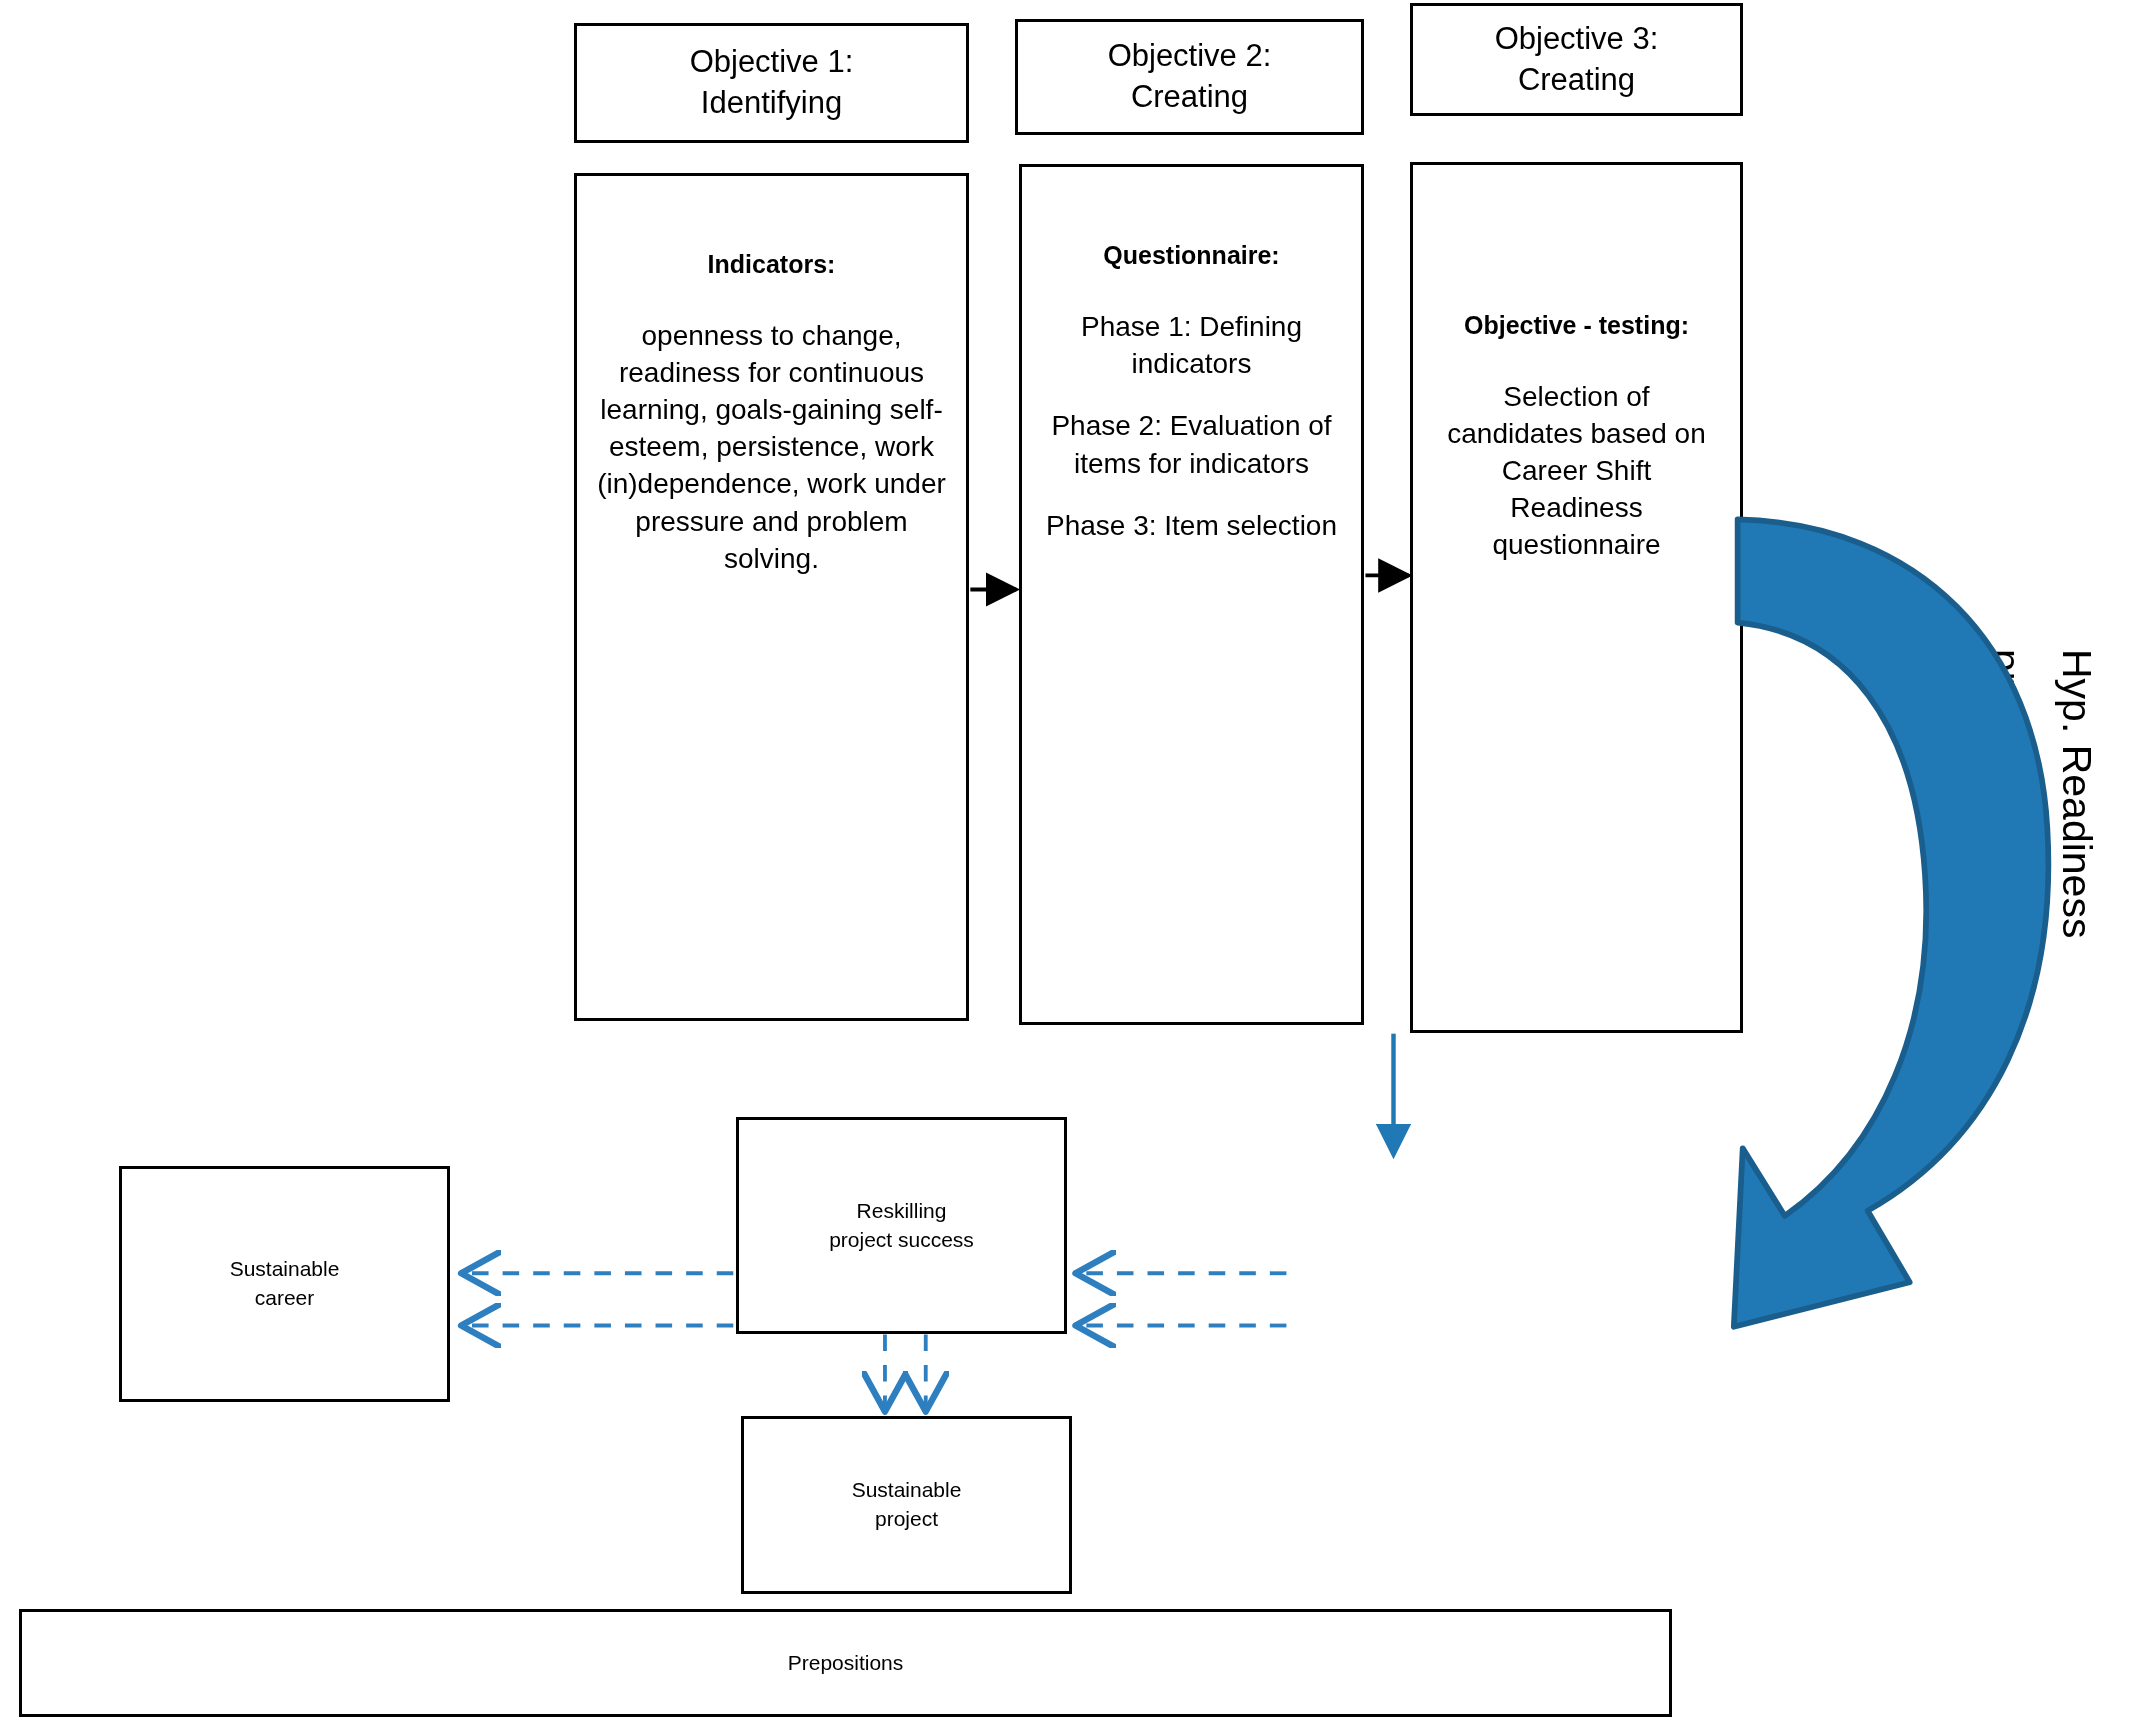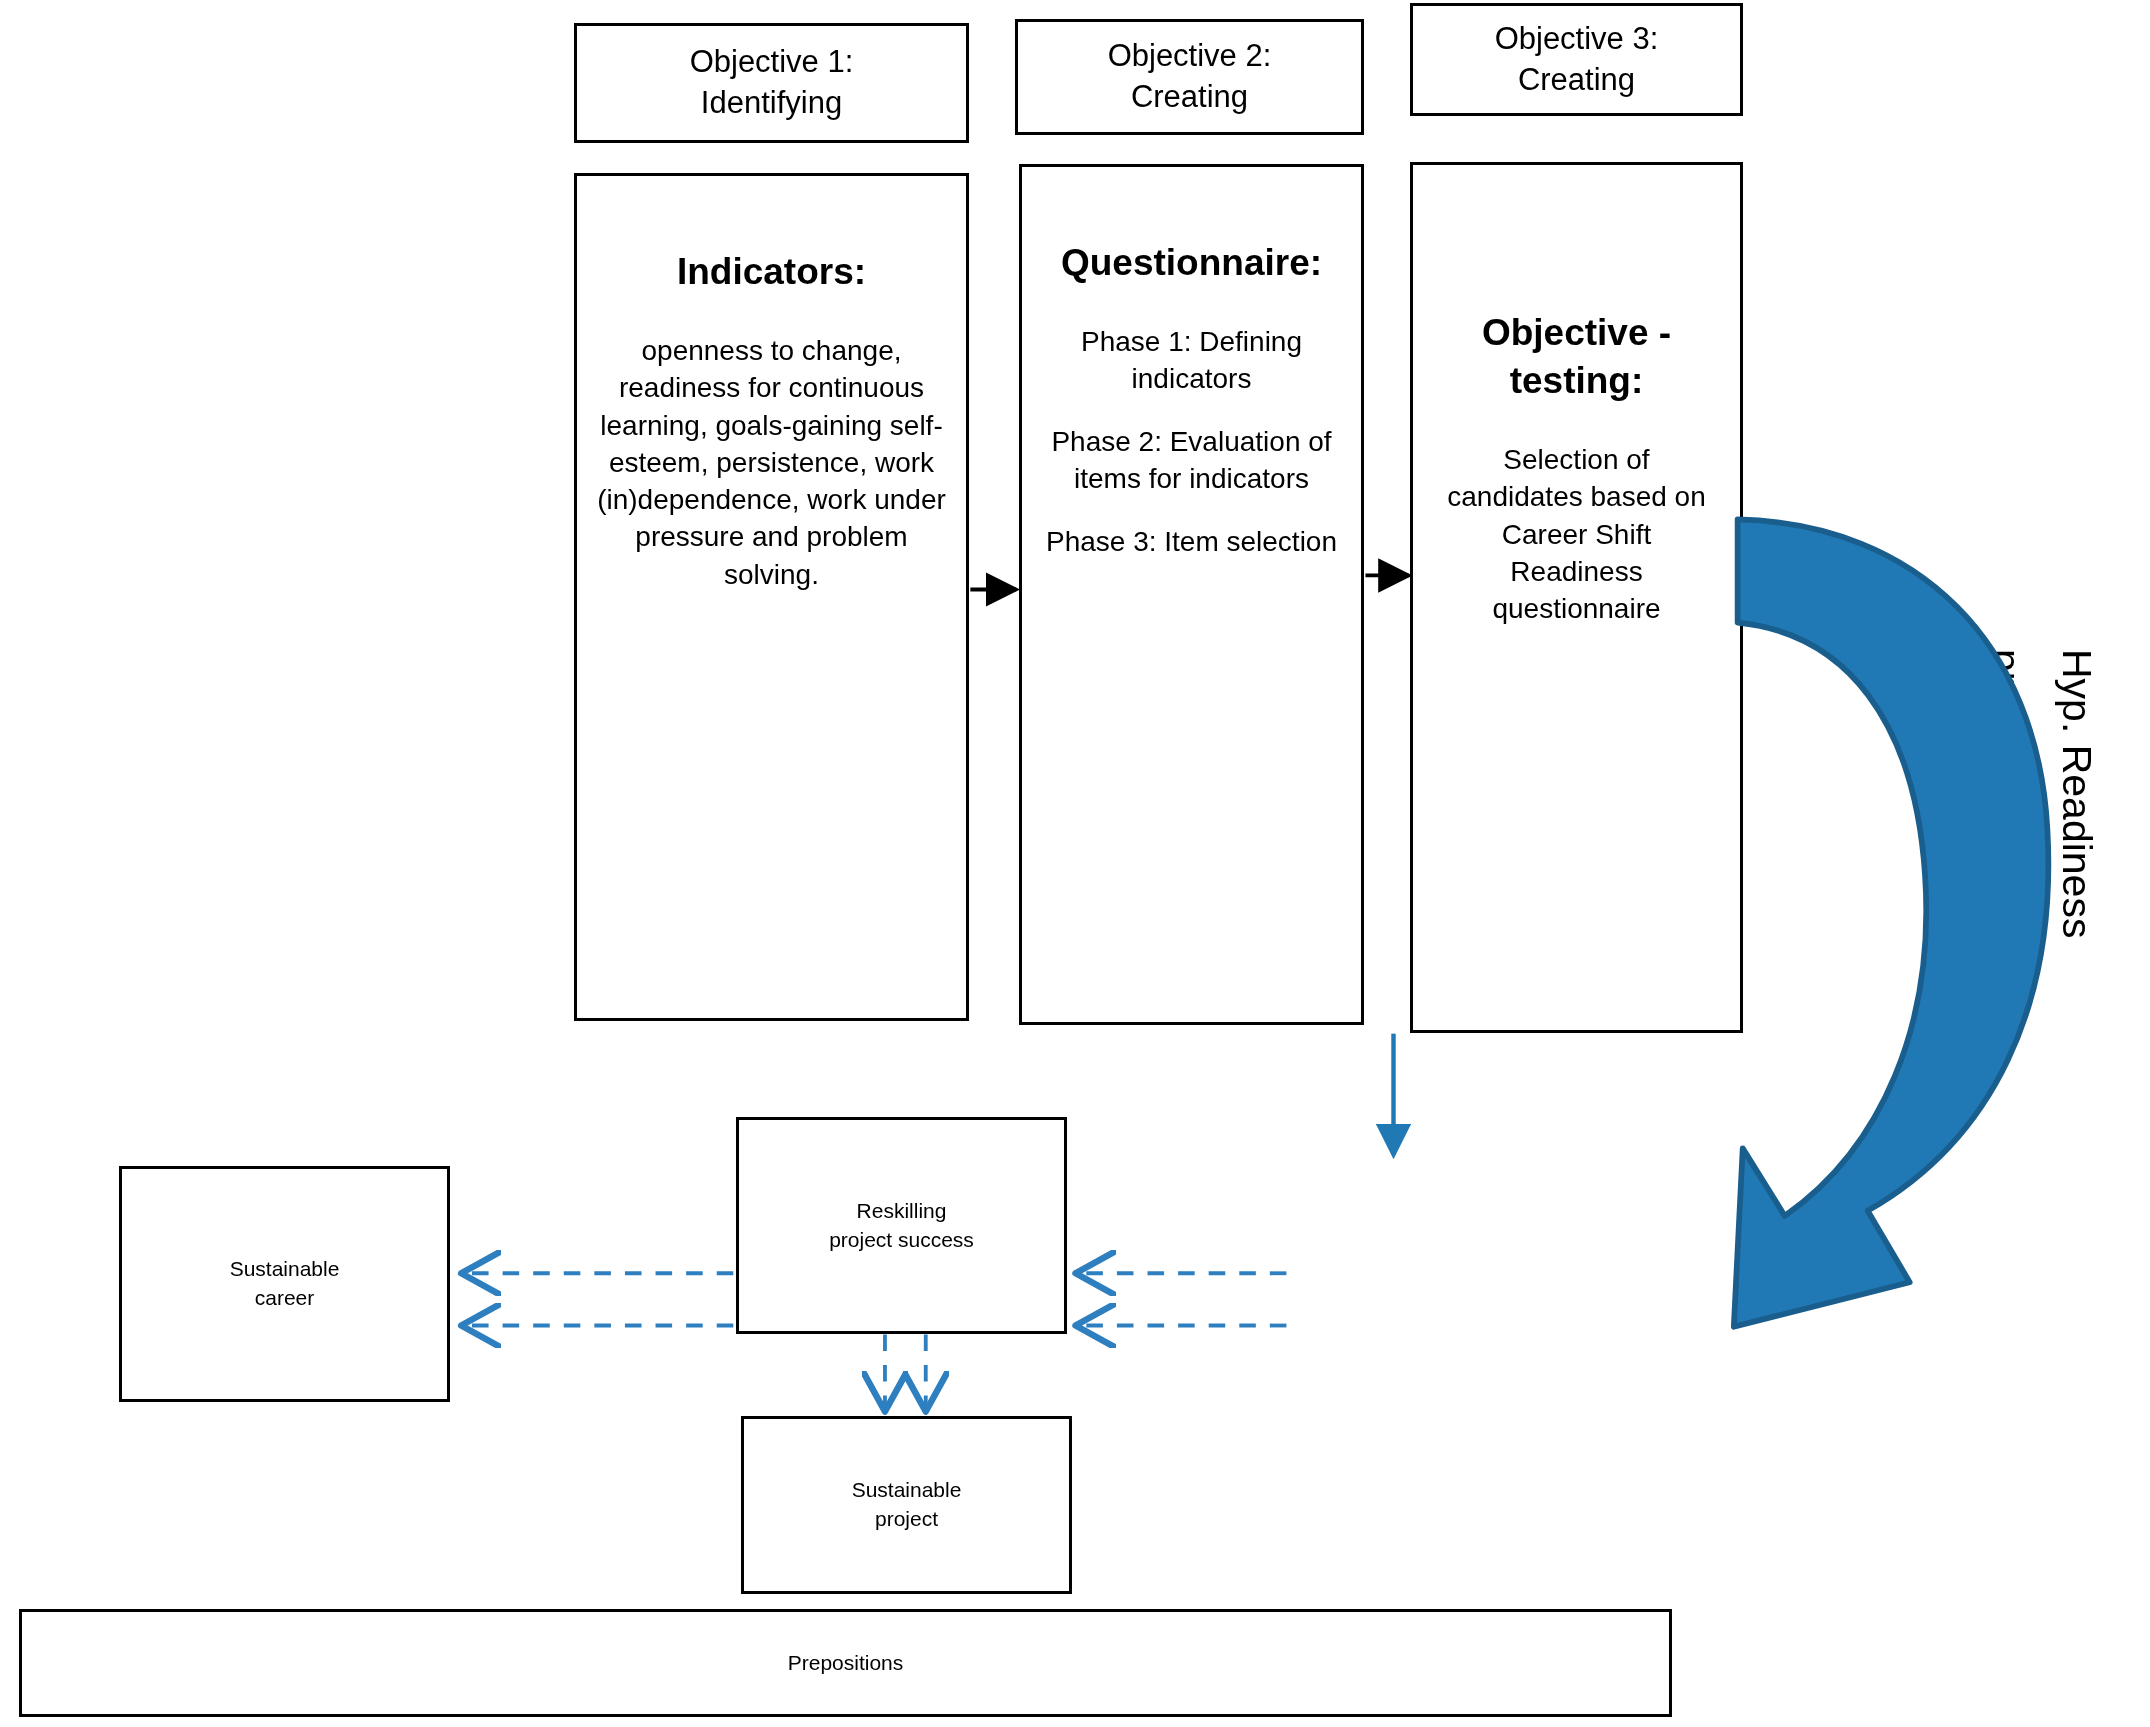--- a/index.html
+++ b/index.html
@@ -38,21 +38,21 @@
     align-items: flex-start;
     justify-content: center;
     padding: 0;
   }
   .tall-inner {
     width: 100%;
     text-align: center;
   }
   .ttl {
     font-weight: bold;
-    font-size: 37px;
+    font-size: 25px;
     line-height: 1.3;
   }
   .bdy {
     font-size: 28px;
     line-height: 1.33;
   }
   .gap-sm { height: 25.5px; }
   .gap-md { height: 36px; }
 
   .lbl {

